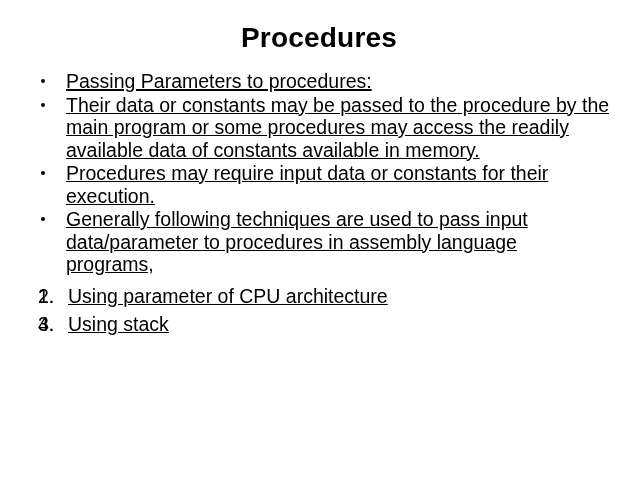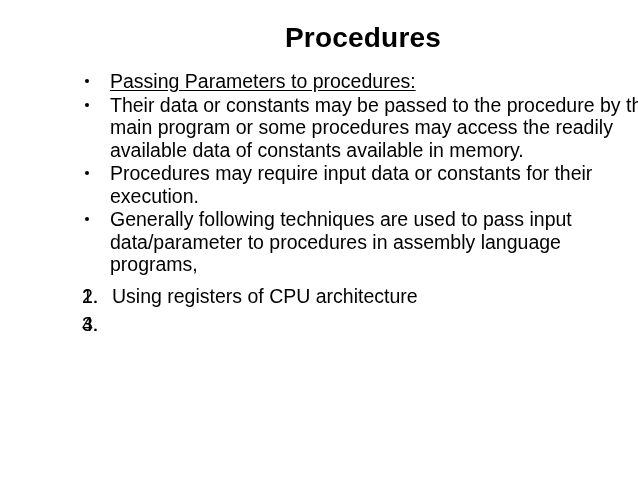--- a/index.html
+++ b/index.html
@@ -14,41 +14,41 @@
     color: #000000;
     overflow: hidden;
   }
 
   .slide {
     position: relative;
     width: 510px;
     height: 478px;
     background: #ffffff;
     box-sizing: border-box;
-    margin-left: 44px;
   }
 
   .slide-title {
     position: absolute;
     top: 22px;
     left: 0;
     width: 638px;
     text-align: center;
     font-size: 28px;
     font-weight: bold;
     letter-spacing: 0.2px;
     line-height: 1.15;
     color: #000000;
   }
 
   .body-block {
     position: absolute;
     top: 70px;
     left: 30px;
     width: 580px;
+    text-decoration: underline;
   }
 
   ul.bullet-list {
     list-style: none;
     margin: 0;
     padding: 0;
   }
 
   li.bullet-item {
     position: relative;
@@ -130,27 +130,28 @@
     </ul>
 
     <ol class="numbered-list">
 
       <li class="numbered-item">
         <span class="num-marker">1.</span>
       </li>
 
       <li class="numbered-item">
         <span class="num-marker">2.</span>
-        <span class="num-text">Using registers of CPU architecture</span>
+        <span class="num-text">Using parameter of CPU architecture</span>
       </li>
 
       <li class="numbered-item">
         <span class="num-marker">3.</span>
       </li>
 
       <li class="numbered-item">
         <span class="num-marker">4.</span>
+        <span class="num-text">Using stack</span>
       </li>
 
     </ol>
 
   </div>
 </div>
 
 </body></html>

